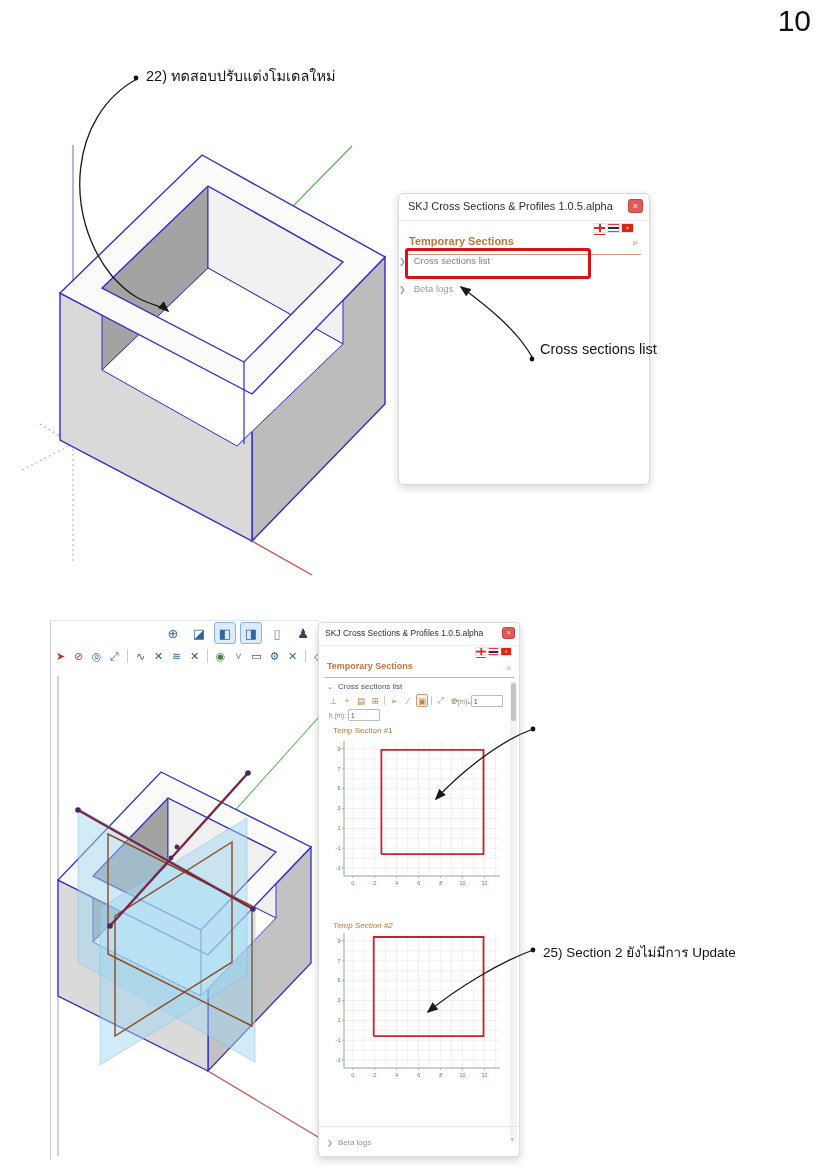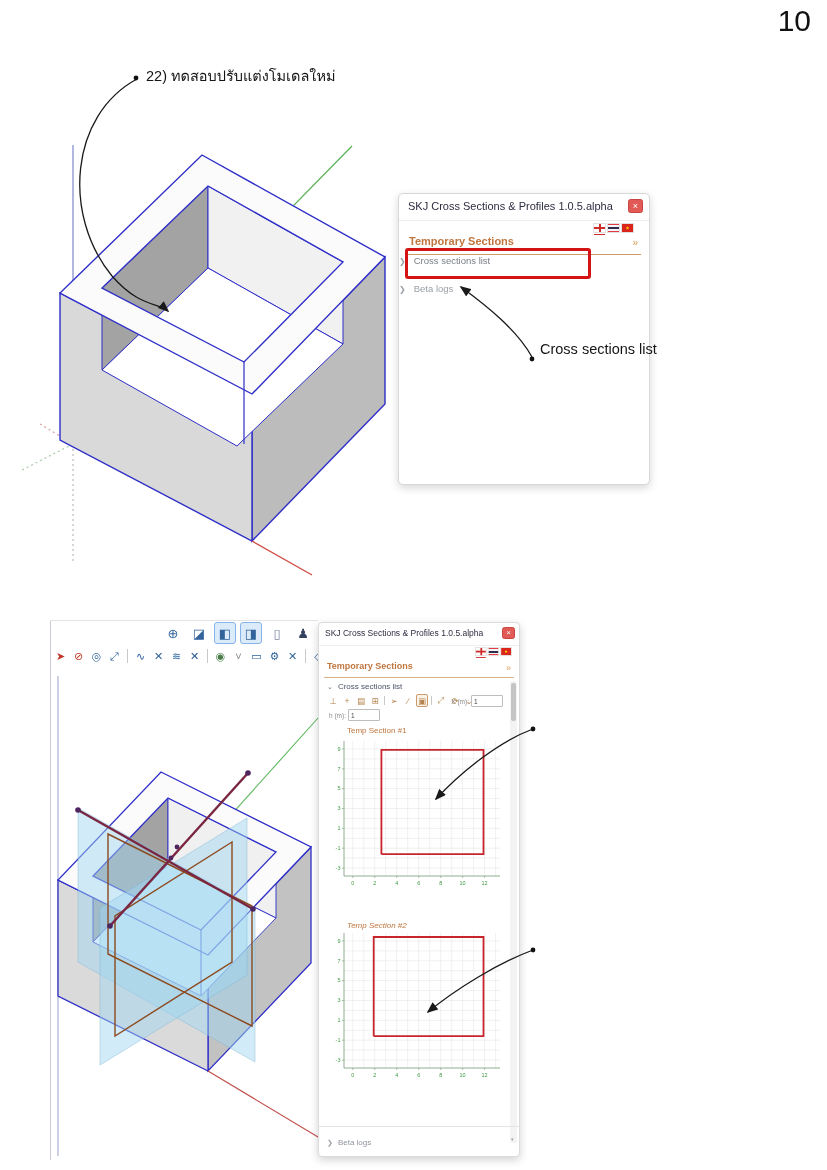--- a/index.html
+++ b/index.html
@@ -66,21 +66,21 @@
   .dlg2 .row-cross{left:8px;top:59px;font-size:8px;color:#4a5568;}
   .dlg2 .row-cross .chev{font-size:7px;margin-right:5px;color:#6a7480;}
   .pt-row{position:absolute;left:8px;top:71px;display:flex;align-items:center;gap:2px;}
   .pt-icon{width:10px;height:11px;display:flex;align-items:center;justify-content:center;font-size:8.5px;border:1px solid transparent;border-radius:2px;}
   .pt-icon.sel{border:1px solid #cf9a6b;background:#faf3ea;}
   .pt-row .tb-div{height:9px;margin:0 1px;}
   .fld{position:absolute;font-size:6.5px;color:#8a8a8a;display:flex;align-items:center;gap:2px;}
   .fld input{width:26px;height:10px;font-size:6.5px;border:1px solid #bdbdbd;border-radius:1px;padding:0 2px;color:#444;}
   .fld-x{right:16px;top:72px;}
   .fld-h{left:10px;top:86px;}
-  .chart-label{position:absolute;left:14px;font-size:8px;color:#c0763f;margin-left:14px;}
+  .chart-label{position:absolute;left:14px;font-size:8px;color:#c0763f;}
   .cl1{top:103px;} .cl2{top:298px;font-style:italic;}
   .chartbox{position:absolute;left:10px;}
   .cb1{top:114px;} .cb2{top:306px;}
   .scrollbar{position:absolute;right:2px;top:58px;width:7px;height:462px;background:#f3f3f3;border-radius:3px;}
   .scroll-thumb{position:absolute;left:1px;top:2px;width:5px;height:38px;background:#c4c4c4;border-radius:2px;}
   .scroll-arrow{position:absolute;left:1px;bottom:1px;font-size:5px;color:#9a9a9a;}
   .dlg2 .beta-divider{position:absolute;left:0;right:0;bottom:29px;height:1px;background:#e4e4e4;}
   .dlg2 .row-beta{left:8px;bottom:9px;top:auto;font-size:8px;color:#8f949c;position:absolute;}
   .dlg2 .row-beta .chev{font-size:7px;margin-right:5px;}
 </style>
@@ -132,20 +132,21 @@
       <line x1="208" y1="1071" x2="333" y2="1146" stroke="#c0504d" stroke-width="1.2"></line>
     </g>
   </svg>
 
   <div class="page-number">10</div>
 
   <div class="ann" style="left:146px;top:64px;">22) ทดสอบปรับแต่งโมเดลใหม่</div>
   <div class="ann" style="left:540px;top:332px;">
     <span class="l2">Cross sections list</span>
   </div>
+  <div class="ann" style="left:543px;top:941px;font-size:13.5px;">25) Section 2 ยังไม่มีการ Update</div>
 
   <div class="dlg1">
     <div class="titlebar">
       <span class="title">SKJ Cross Sections &amp; Profiles 1.0.5.alpha</span>
       <button class="close-btn">×</button>
     </div>
     <div class="flags-row" id="flags1">
         <span class="flag flag-en">
           <span class="flag-underline"></span>
         </span>

